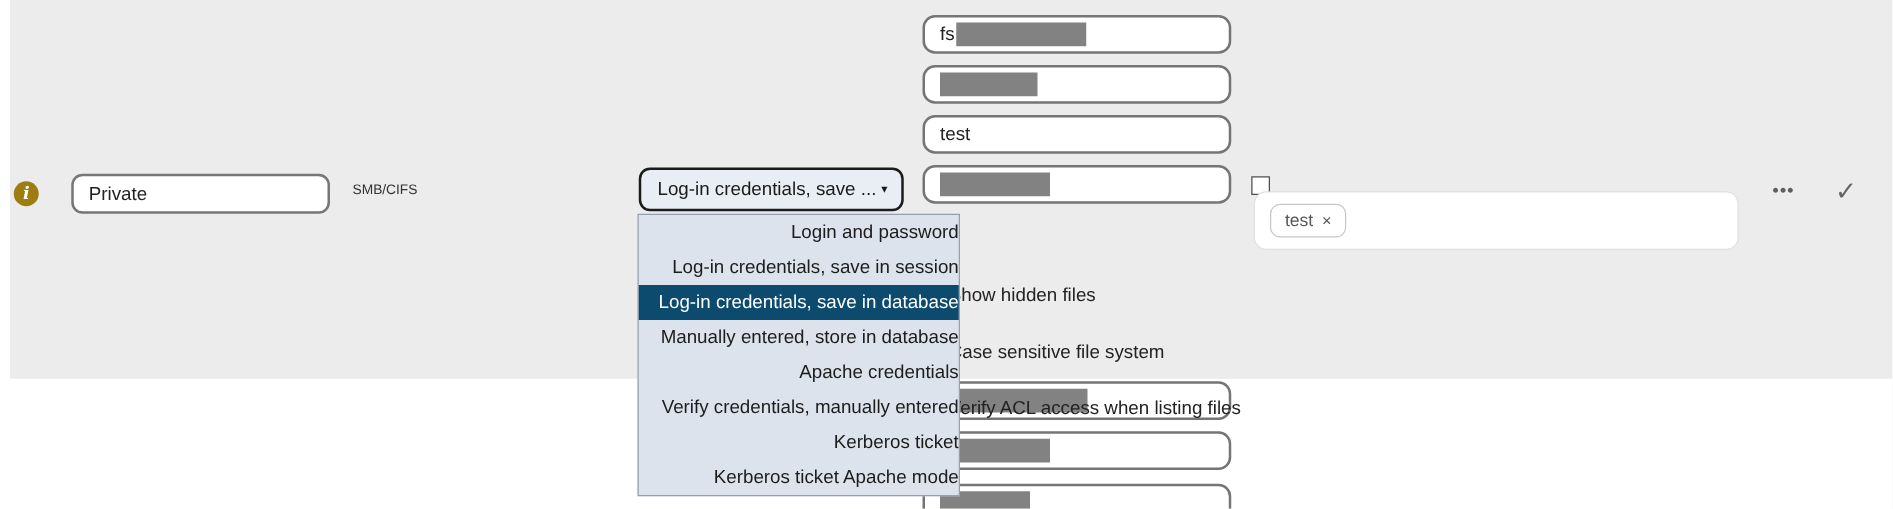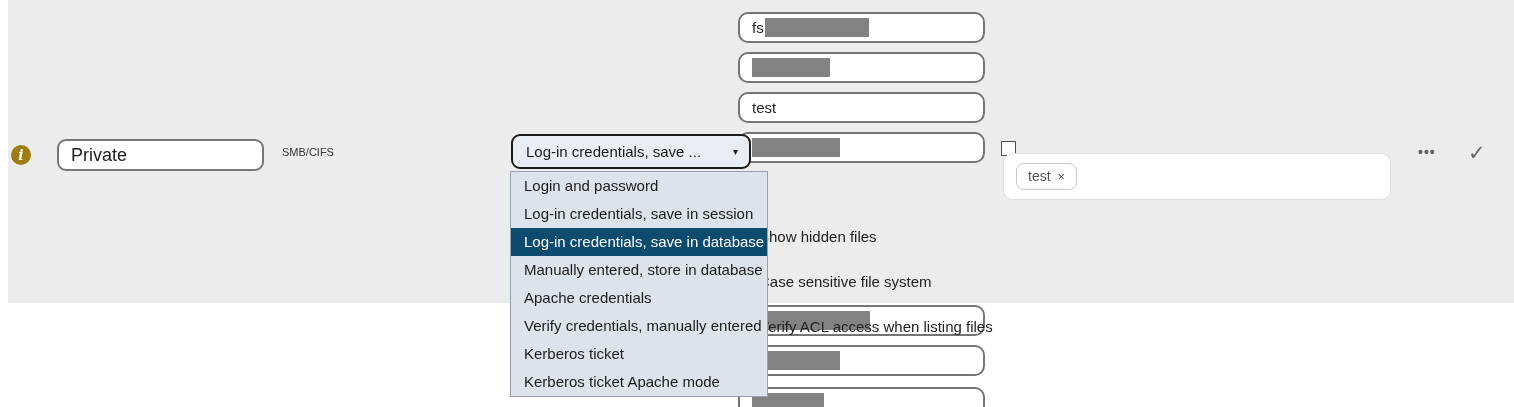--- a/index.html
+++ b/index.html
@@ -32,35 +32,35 @@
     display: flex; align-items: center; justify-content: center;
     cursor: pointer;
   }
   .name-input {
     position: absolute;
     left: 57px; top: 139px;
     width: 207px; height: 32px;
     background: #ffffff;
     border: 2px solid #767676;
     border-radius: 9px;
-    font-size: 18px;
+    font-size: 15px;
     color: #222222;
     display: flex; align-items: center;
     padding-left: 12px;
   }
   .backend-label {
     position: absolute;
     left: 282px; top: 146px;
     font-size: 11px;
     color: #333333;
   }
   .auth-btn {
     position: absolute;
     left: 511px; top: 134px;
-    width: 240px; height: 35px;
+    width: 212px; height: 35px;
     background: #e9eef4;
     border: 2.5px solid #1b1b1b;
     border-radius: 9px;
     display: flex; align-items: center;
     padding: 0 11px 0 13px;
     font-size: 15px;
     color: #1a1a1a;
     cursor: pointer;
     z-index: 4;
   }
@@ -69,20 +69,21 @@
     font-size: 10px;
     color: #1a1a1a;
   }
   .menu {
     position: absolute;
     left: 510px; top: 171px;
     width: 258px;
     background: #dce3ed;
     border: 1px solid #97a0ab;
     z-index: 6;
+    text-align: right;
   }
   .menu-item {
     height: 28px;
     line-height: 28px;
     padding-left: 13px;
     font-size: 15px;
     color: #1c1c1c;
     white-space: nowrap;
     overflow: hidden;
     cursor: pointer;

